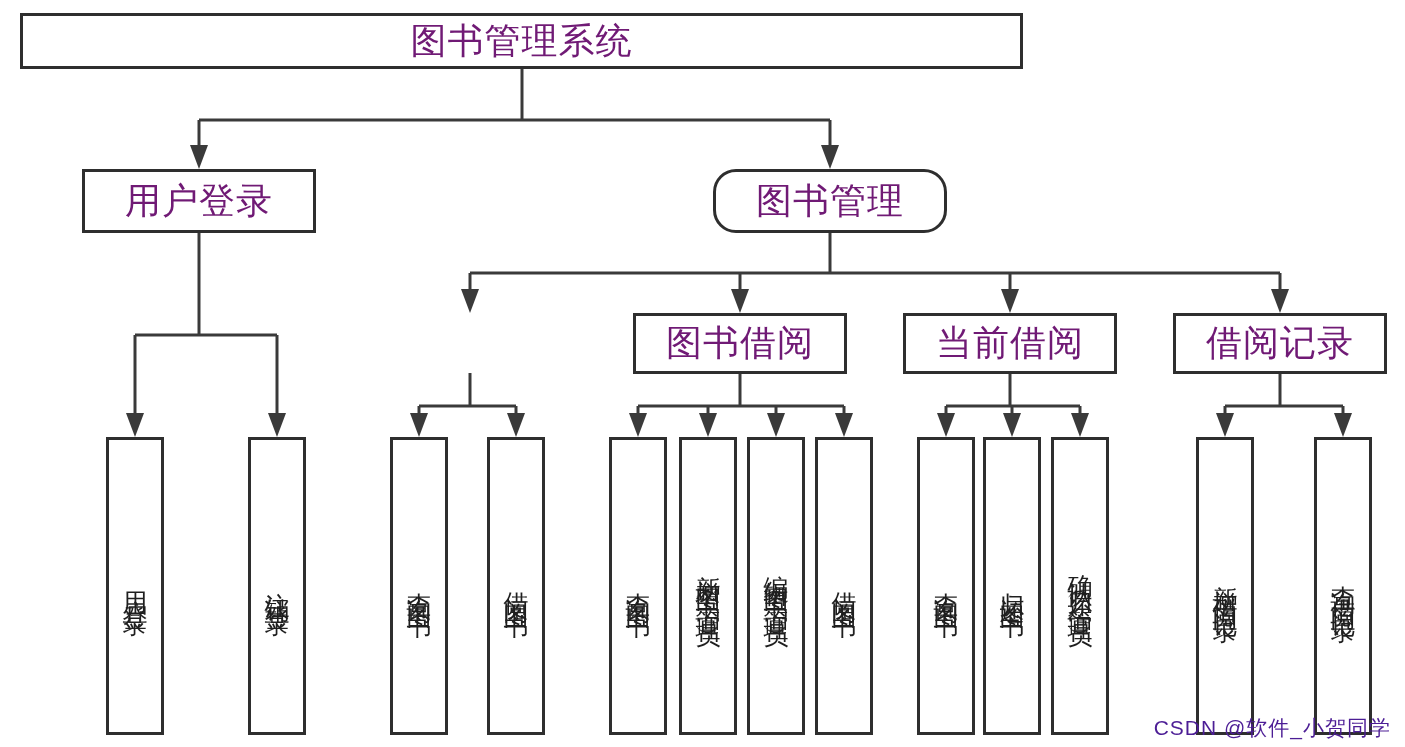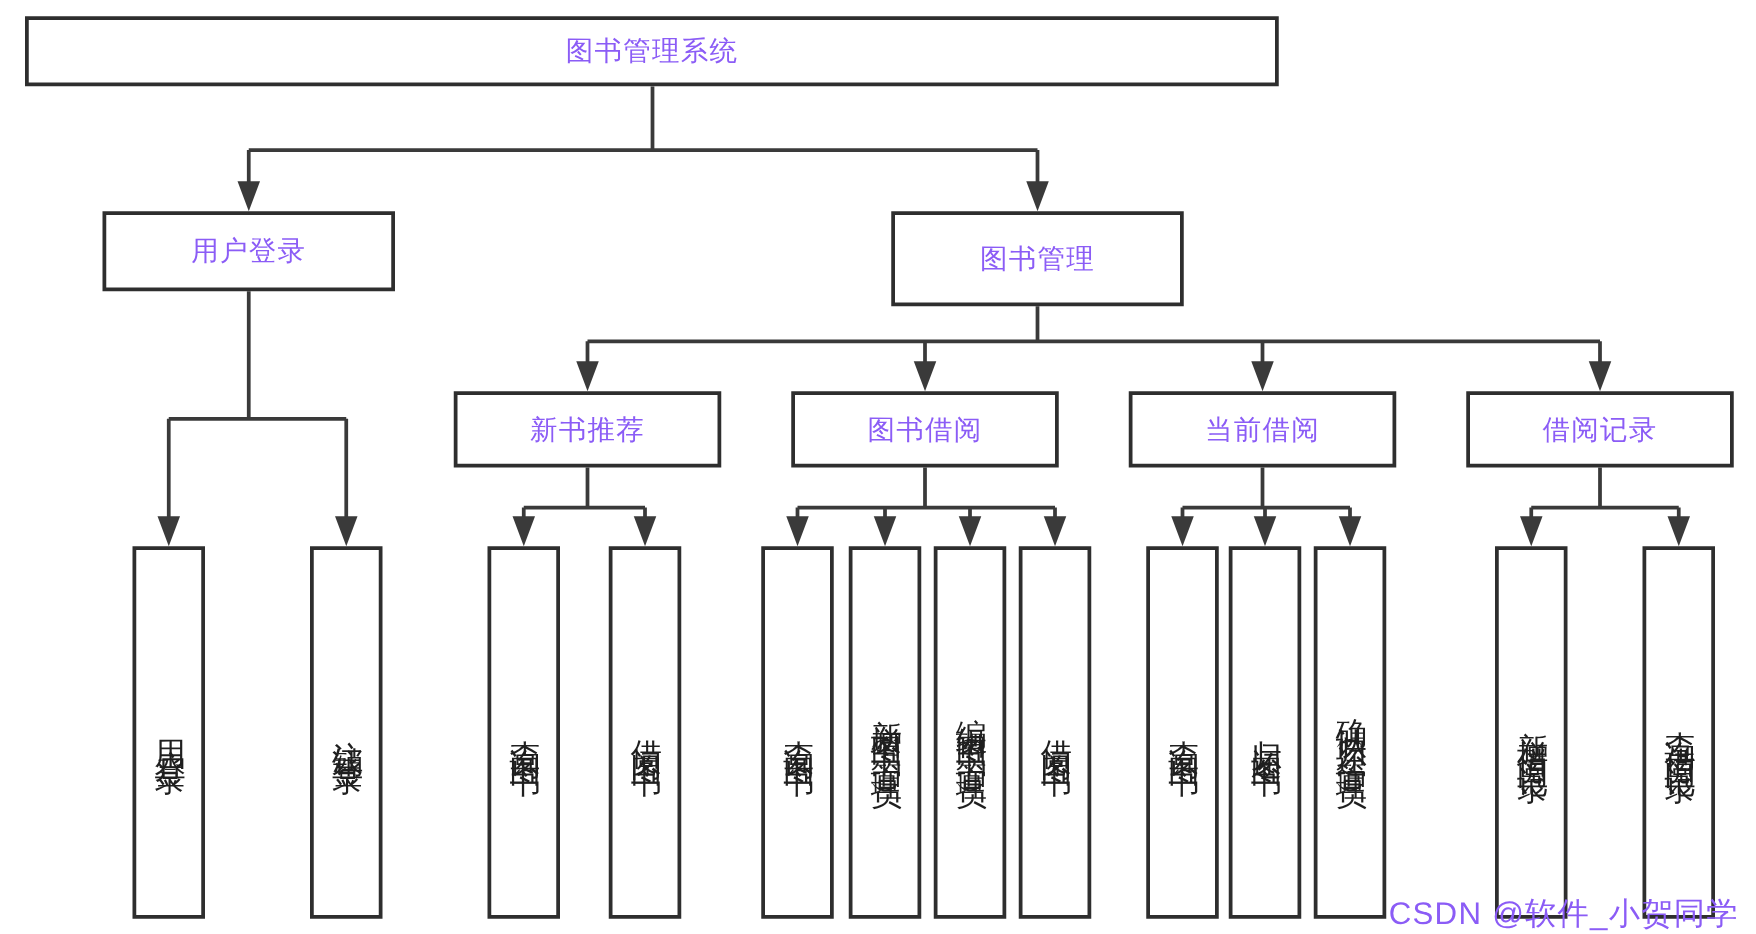--- a/index.html
+++ b/index.html
@@ -23,39 +23,39 @@
     position: absolute;
     box-sizing: border-box;
     border: 3px solid #2e2e2e;
     background: #ffffff;
     display: flex;
     align-items: center;
     justify-content: center;
     z-index: 2;
   }
   .hbox span {
-    font-size: 22px;
-    color: #8b5cf6;
+    font-size: 36px;
+    color: #701a75;
     letter-spacing: 1px;
     white-space: nowrap;
   }
   .vbox span {
     writing-mode: vertical-rl;
     text-orientation: mixed;
     font-size: 25px;
     letter-spacing: 7px;
     line-height: 1;
     color: #1f1f1f;
   }
   #watermark {
     position: absolute;
     top: 714px;
     right: 14px;
-    font-size: 25px;
-    color: #8b5cf6;
+    font-size: 21px;
+    color: #4c1d95;
     letter-spacing: 1px;
     z-index: 3;
     white-space: nowrap;
   }
 </style>
 </head>
 <body>
 
 <div id="stage">
 
@@ -135,27 +135,24 @@
     </g>
   </svg>
 
   <div class="box hbox" style="left:20px; top:13px; width:1003px; height:56px;">
     <span>图书管理系统</span>
   </div>
 
   <div class="box hbox" style="left:82px; top:169px; width:234px; height:64px;">
     <span>用户登录</span>
   </div>
-  <div class="box hbox" style="left:713px; top:169px; width:234px; height:76px;">
+  <div class="box hbox" style="left:713px; top:169px; width:234px; height:64px;border-radius:23px;">
     <span>图书管理</span>
   </div>
 
-  <div class="box hbox" style="left:363px; top:313px; width:214px; height:61px;">
-    <span>新书推荐</span>
-  </div>
   <div class="box hbox" style="left:633px; top:313px; width:214px; height:61px;text-align:center;">
     <span>图书借阅</span>
   </div>
   <div class="box hbox" style="left:903px; top:313px; width:214px; height:61px;">
     <span>当前借阅</span>
   </div>
   <div class="box hbox" style="left:1173px; top:313px; width:214px; height:61px;justify-content:center;">
     <span>借阅记录</span>
   </div>
 

